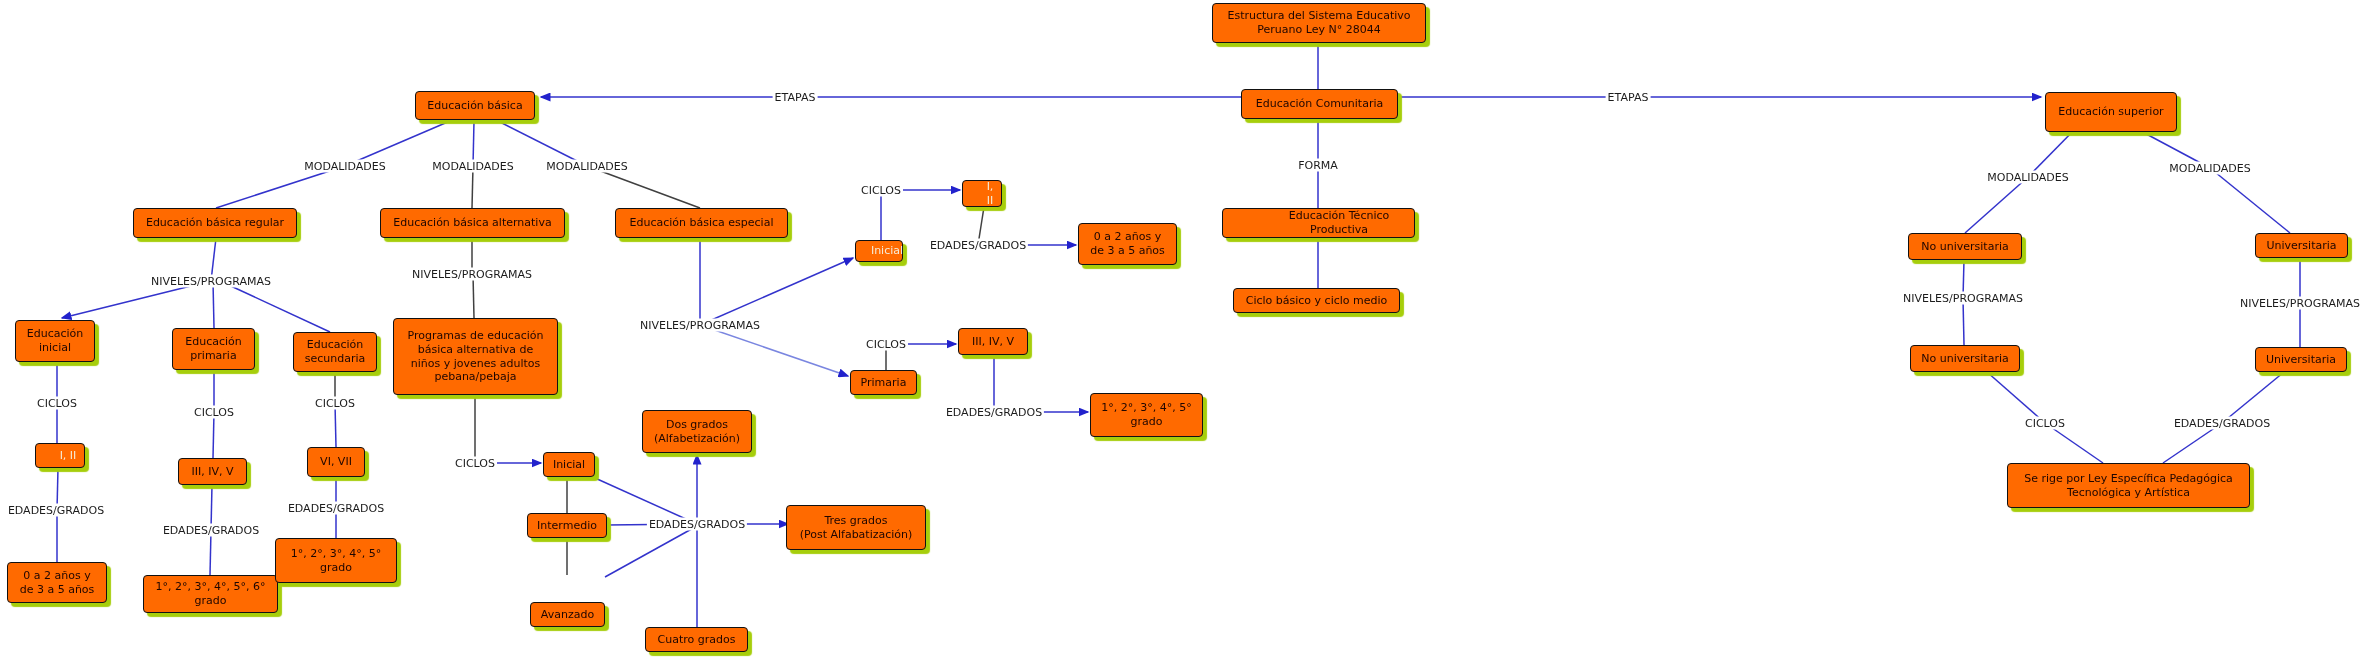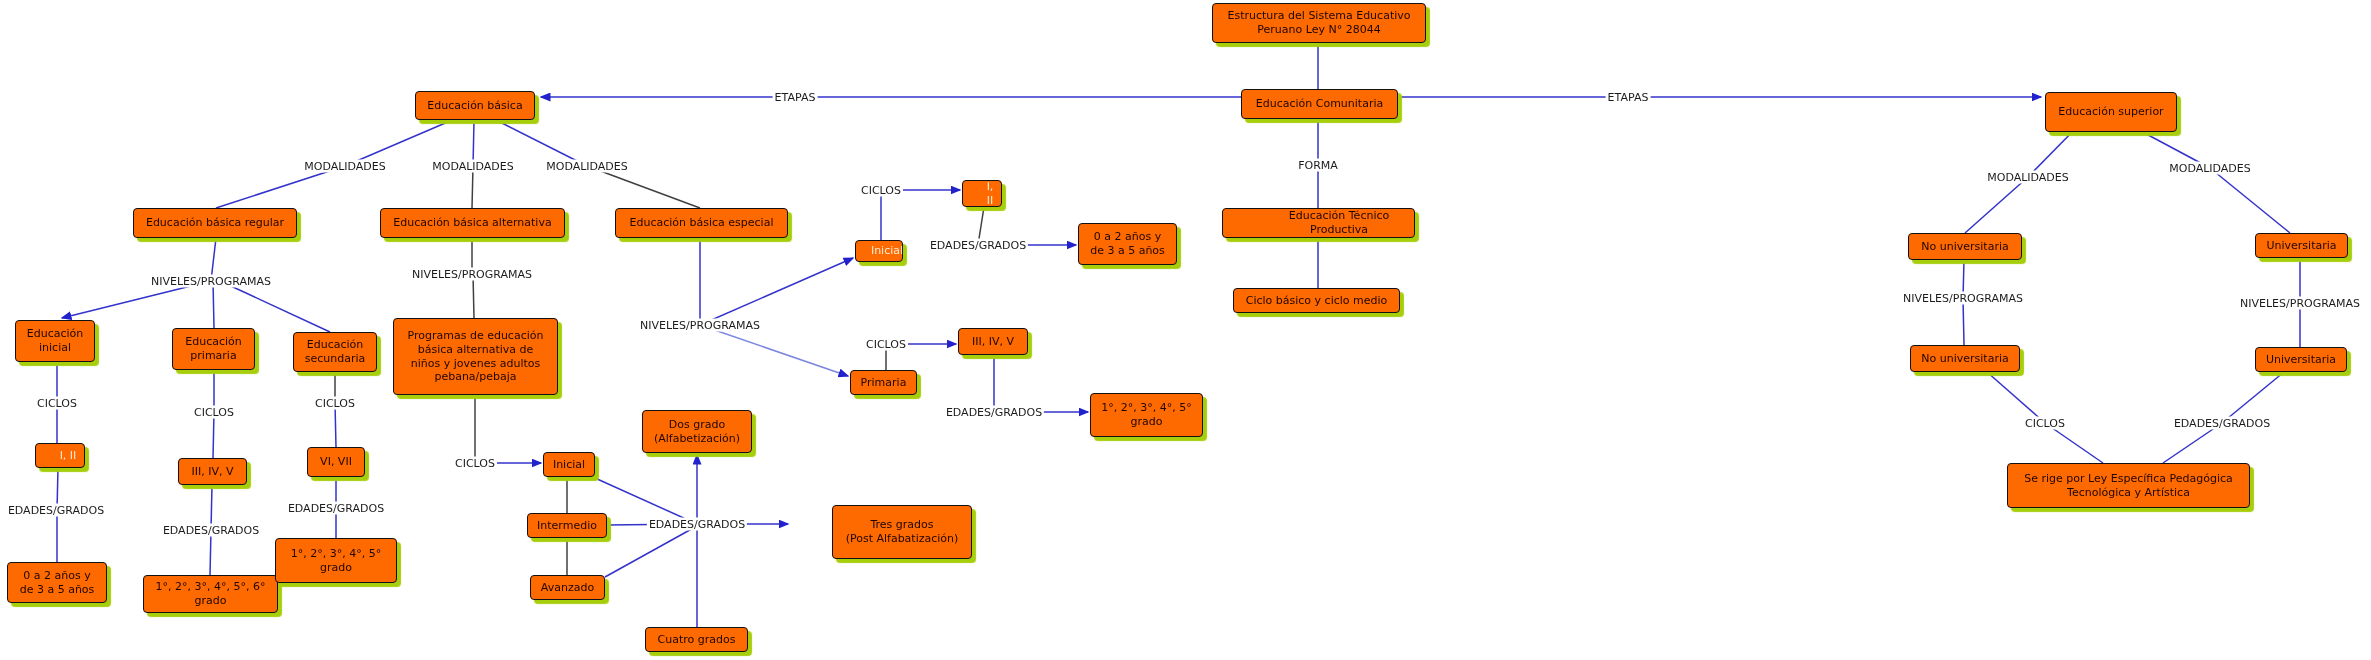--- a/index.html
+++ b/index.html
@@ -134,24 +134,24 @@
       <div class="node" style="left: 143px; top: 575px; width: 135px; height: 38px;">1°, 2°, 3°, 4°, 5°, 6°
 grado</div>
       <div class="node" style="left: 275px; top: 538px; width: 122px; height: 45px;">1°, 2°, 3°, 4°, 5°
 grado</div>
       <div class="node" style="left: 393px; top: 318px; width: 165px; height: 77px;">Programas de educación
 básica alternativa de
 niños y jovenes adultos
 pebana/pebaja</div>
       <div class="node" style="left: 543px; top: 452px; width: 52px; height: 25px;">Inicial</div>
       <div class="node" style="left: 527px; top: 513px; width: 80px; height: 25px;">Intermedio</div>
-      <div class="node" style="left: 530px; top: 575px; width: 75px; height: 25px; text-align: center;">Avanzado</div>
-      <div class="node" style="left: 642px; top: 410px; width: 110px; height: 43px;">Dos grado
+      <div class="node" style="left: 530px; top: 602px; width: 75px; height: 25px; text-align: center;">Avanzado</div>
+      <div class="node" style="left: 642px; top: 410px; width: 110px; height: 43px;">Dos grados
 (Alfabetización)</div>
-      <div class="node" style="left: 832px; top: 505px; width: 140px; height: 54px;">Tres grados
+      <div class="node" style="left: 786px; top: 505px; width: 140px; height: 45px;">Tres grados
 (Post Alfabatización)</div>
       <div class="node" style="left: 645px; top: 627px; width: 103px; height: 25px;">Cuatro grados</div>
       <div class="node light" style="left: 855px; top: 240px; width: 48px; height: 22px;">Inicial</div>
       <div class="node" style="left: 850px; top: 370px; width: 67px; height: 25px;">Primaria</div>
       <div class="node light" style="left: 962px; top: 180px; width: 40px; height: 27px;">I, II</div>
       <div class="node" style="left: 958px; top: 328px; width: 70px; height: 27px;">III, IV, V</div>
       <div class="node" style="left: 1078px; top: 223px; width: 99px; height: 42px;">0 a 2 años y
 de 3 a 5 años</div>
       <div class="node" style="left: 1090px; top: 393px; width: 113px; height: 44px;">1°, 2°, 3°, 4°, 5°
 grado</div>

